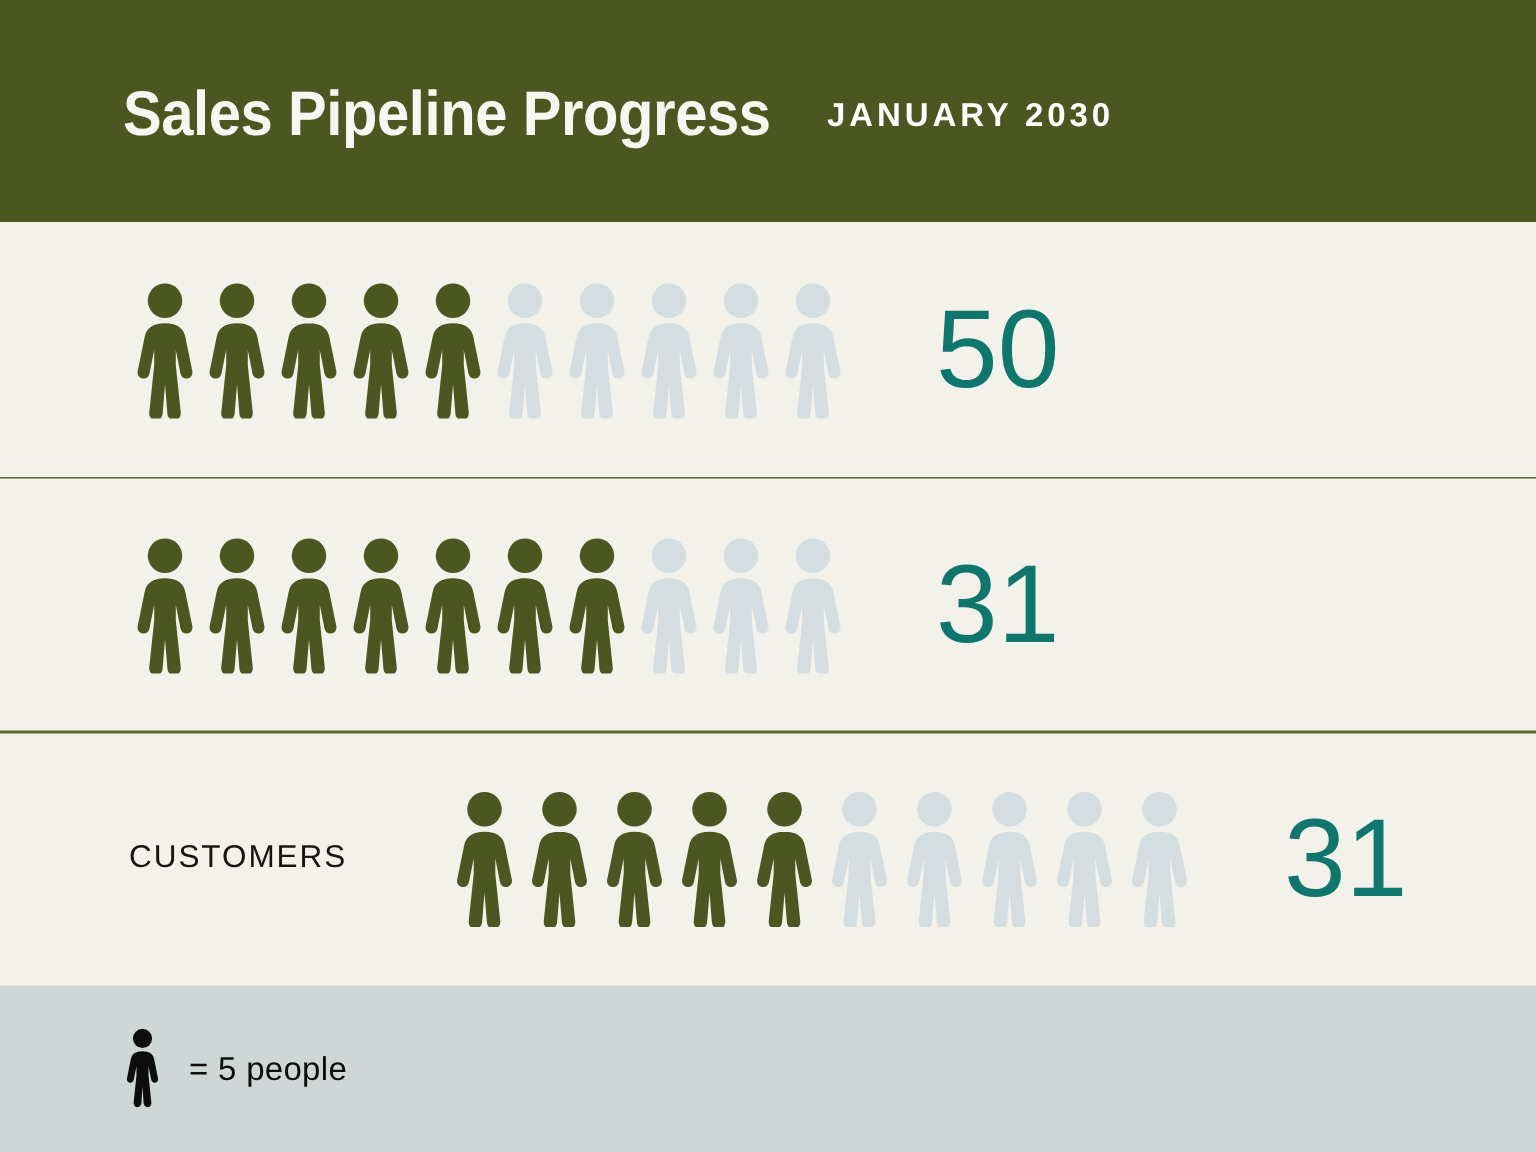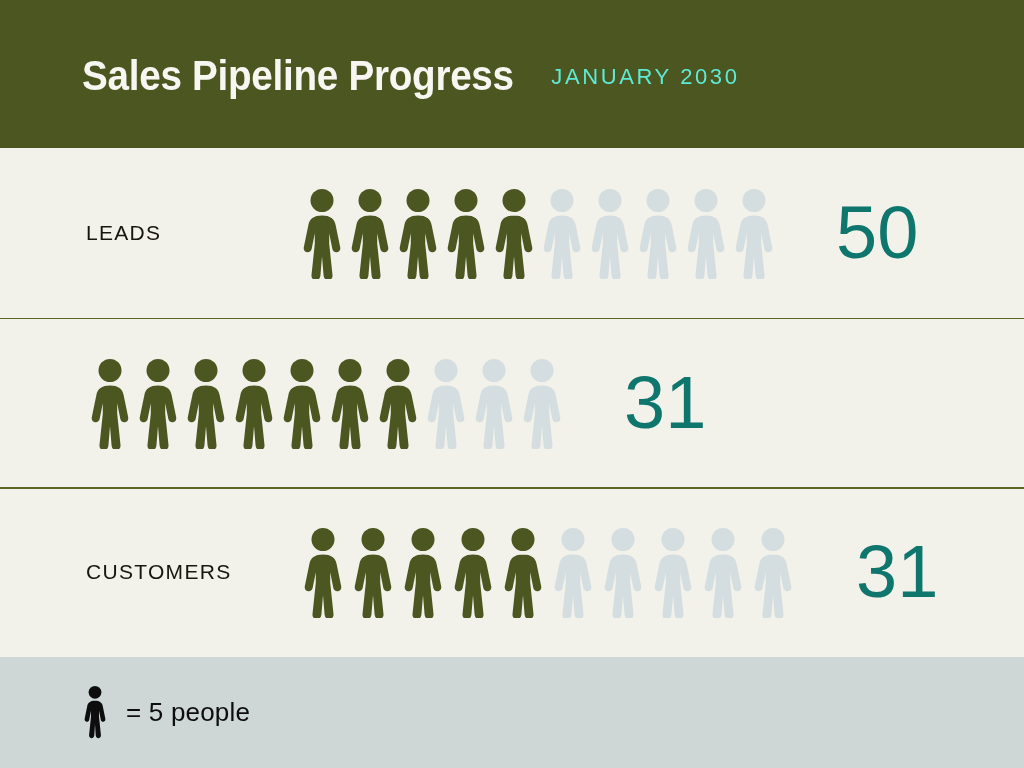--- a/index.html
+++ b/index.html
@@ -38,23 +38,23 @@
     font-size: 42px;
     font-weight: bold;
     letter-spacing: -0.3px;
     line-height: 1;
     transform: scaleX(0.92);
     transform-origin: left center;
     white-space: nowrap;
     margin-top: 4px;
   }
   .header-date {
-    color: #5eead4;
+    color: #ffffff;
     font-size: 22px;
-    font-weight: 400;
+    font-weight: 700;
     letter-spacing: 2.6px;
     white-space: nowrap;
     margin-top: 6px;
   }
 
   
   .rows {
     flex: 1 1 auto;
     display: flex;
     flex-direction: column;
@@ -122,41 +122,40 @@
     box-sizing: border-box;
   }
   .footer-icon {
     display: block;
     width: 30px;
     height: 56px;
     flex: 0 0 30px;
   }
   .footer-text {
     color: #0d0d0d;
-    font-size: 26px;
+    font-size: 22px;
     font-weight: 300;
     letter-spacing: 0.2px;
     margin-left: 16px;
     white-space: nowrap;
   }
 </style>
 </head>
 <body>
 
 <div id="infographic">
 
   <div class="header">
     <div class="header-title">Sales Pipeline Progress</div>
     <div class="header-date">JANUARY 2030</div>
   </div>
 
   <div class="rows">
 
     <div class="row">
-      <div class="row-label">LEADS</div>
       <div class="row-icons">
           <svg class="pic" viewBox="0 0 48 92" preserveAspectRatio="xMidYMid meet">
             <circle cx="24" cy="13.5" r="11.5" fill="#4b5620"></circle>
             <path fill="#4b5620" d="M24 28.5 c-8.2 0-12.6 3.4-13.6 9.4 l-4.6 22.4 c-0.5 2.6 0.9 4.6 3.2 5 c2.3 0.4 4.2-1 4.7-3.5 l3.1-15.5 l0 10.4 l-3.3 31.2 c-0.3 3.0 1.4 5.1 4.1 5.3 c2.6 0.2 4.5-1.6 4.8-4.4 l1.6-19.6 l1.6 19.6 c0.3 2.8 2.2 4.6 4.8 4.4 c2.7-0.2 4.4-2.3 4.1-5.3 l-3.3-31.2 l0-10.4 l3.1 15.5 c0.5 2.5 2.4 3.9 4.7 3.5 c2.3-0.4 3.7-2.4 3.2-5 l-4.6-22.4 c-1-6-5.4-9.4-13.6-9.4 z"></path>
           </svg>
           <svg class="pic" viewBox="0 0 48 92" preserveAspectRatio="xMidYMid meet">
             <circle cx="24" cy="13.5" r="11.5" fill="#4b5620"></circle>
             <path fill="#4b5620" d="M24 28.5 c-8.2 0-12.6 3.4-13.6 9.4 l-4.6 22.4 c-0.5 2.6 0.9 4.6 3.2 5 c2.3 0.4 4.2-1 4.7-3.5 l3.1-15.5 l0 10.4 l-3.3 31.2 c-0.3 3.0 1.4 5.1 4.1 5.3 c2.6 0.2 4.5-1.6 4.8-4.4 l1.6-19.6 l1.6 19.6 c0.3 2.8 2.2 4.6 4.8 4.4 c2.7-0.2 4.4-2.3 4.1-5.3 l-3.3-31.2 l0-10.4 l3.1 15.5 c0.5 2.5 2.4 3.9 4.7 3.5 c2.3-0.4 3.7-2.4 3.2-5 l-4.6-22.4 c-1-6-5.4-9.4-13.6-9.4 z"></path>
           </svg>
           <svg class="pic" viewBox="0 0 48 92" preserveAspectRatio="xMidYMid meet">

